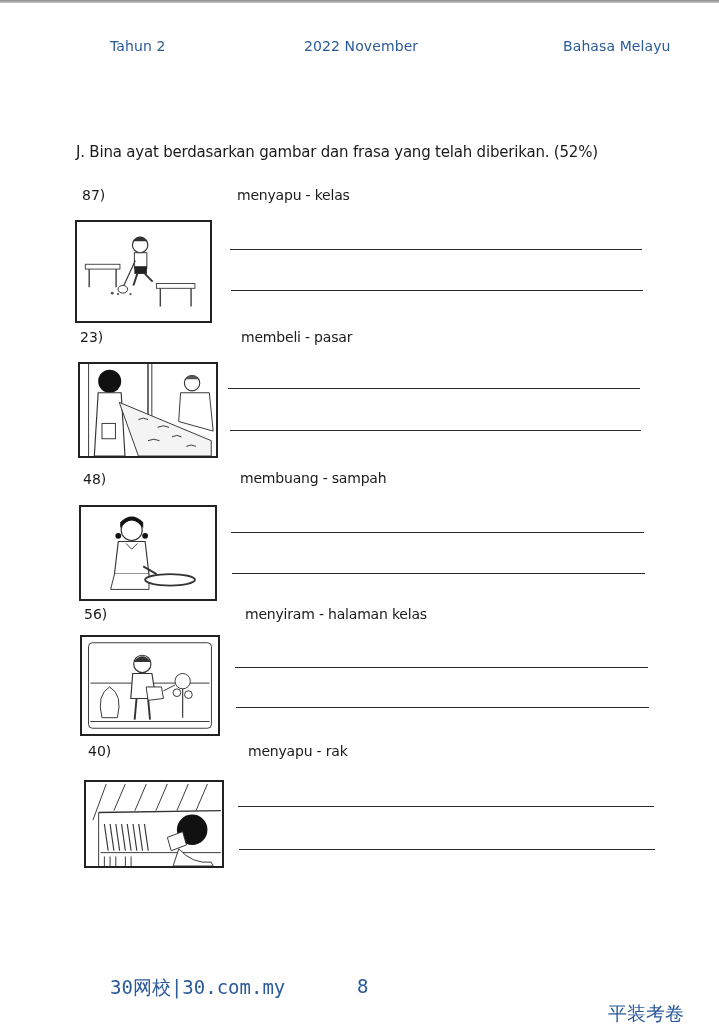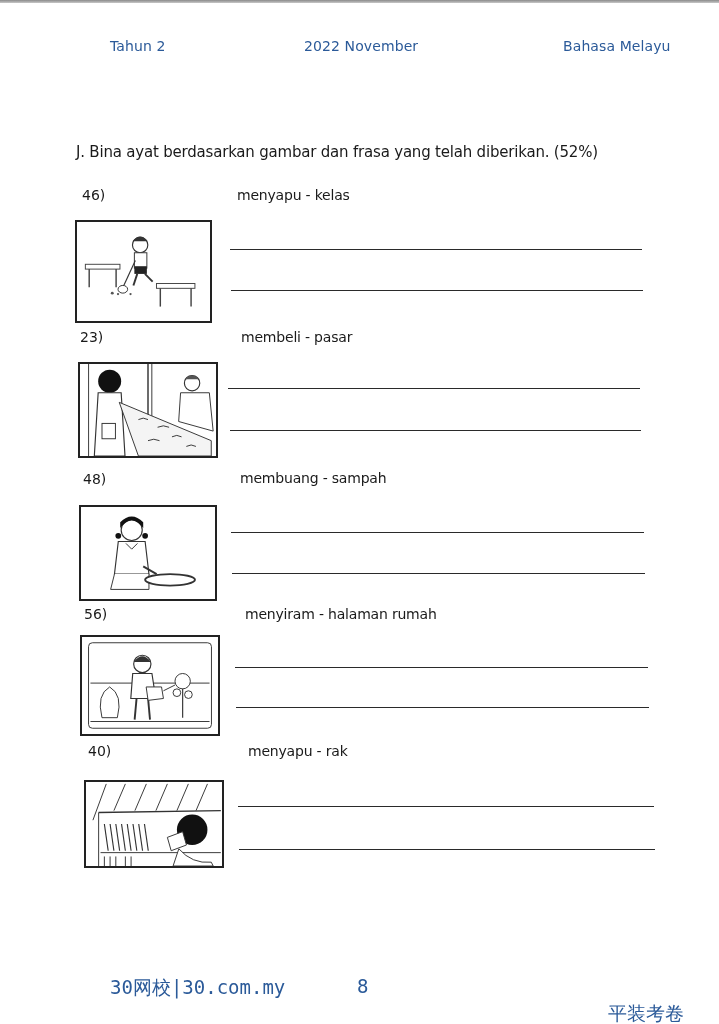--- a/index.html
+++ b/index.html
@@ -46,21 +46,21 @@
 <body>
 
 <div class="topbar"></div>
 
 <div class="hdr" style="left:110px;">Tahun 2</div>
 <div class="hdr" style="left:304px;">2022 November</div>
 <div class="hdr" style="left:563px;">Bahasa Melayu</div>
 
 <div class="instruction">J. Bina ayat berdasarkan gambar dan frasa yang telah diberikan. (52%)</div>
 
-<div class="qnum" style="left:82px; top:187px;">46)</div>
+<div class="qnum" style="left:82px; top:187px;">87)</div>
 <div class="phrase" style="left:237px; top:187px;">menyapu -   kelas</div>
 <div class="picbox" style="left:75px; top:220px; width:137px; height:103px;">
   <svg viewBox="0 0 137 103">
 
     <rect x="8" y="44" width="36" height="5" fill="#fff" stroke="#444" stroke-width="1"></rect>
     <line x1="12" y1="49" x2="12" y2="68" stroke="#444" stroke-width="1.5"></line>
     <line x1="40" y1="49" x2="40" y2="68" stroke="#444" stroke-width="1.5"></line>
     <rect x="82" y="64" width="40" height="5" fill="#fff" stroke="#444" stroke-width="1"></rect>
     <line x1="86" y1="69" x2="86" y2="88" stroke="#444" stroke-width="1.5"></line>
     <line x1="118" y1="69" x2="118" y2="88" stroke="#444" stroke-width="1.5"></line>
@@ -114,21 +114,21 @@
     <path d="M46 38 L52 44 L58 38" stroke="#333" stroke-width="1" fill="none"></path>
     <path d="M34 70 L30 86 L70 86 L70 70" fill="#fff" stroke="#333" stroke-width="1"></path>
     <ellipse cx="92" cy="76" rx="26" ry="6" fill="#fff" stroke="#333" stroke-width="2"></ellipse>
     <line x1="64" y1="62" x2="78" y2="70" stroke="#333" stroke-width="2"></line>
   </svg>
 </div>
 <div class="line" style="left:231px; top:532px; width:413px;"></div>
 <div class="line" style="left:232px; top:573px; width:413px;"></div>
 
 <div class="qnum" style="left:84px; top:606px;">56)</div>
-<div class="phrase" style="left:245px; top:606px;">menyiram - halaman rumah</div>
+<div class="phrase" style="left:245px; top:606px;">menyiram - halaman kelas</div>
 <div class="picbox" style="left:80px; top:635px; width:140px; height:101px;">
   <svg viewBox="0 0 140 101">
     <rect x="6" y="6" width="128" height="89" fill="none" stroke="#333" stroke-width="1" rx="4"></rect>
     <line x1="8" y1="48" x2="132" y2="48" stroke="#333" stroke-width="1"></line>
     <circle cx="62" cy="28" r="9" fill="#fff" stroke="#333" stroke-width="1.2"></circle>
     <path d="M53 26 Q62 14 71 26" fill="#333"></path>
     <path d="M52 38 L72 38 L76 64 L50 64 Z" fill="#fff" stroke="#333" stroke-width="1.2"></path>
     <line x1="56" y1="64" x2="54" y2="86" stroke="#333" stroke-width="2"></line>
     <line x1="68" y1="64" x2="70" y2="86" stroke="#333" stroke-width="2"></line>
     <path d="M66 52 L82 52 L84 64 L68 66 Z" fill="#fff" stroke="#333" stroke-width="1"></path>

